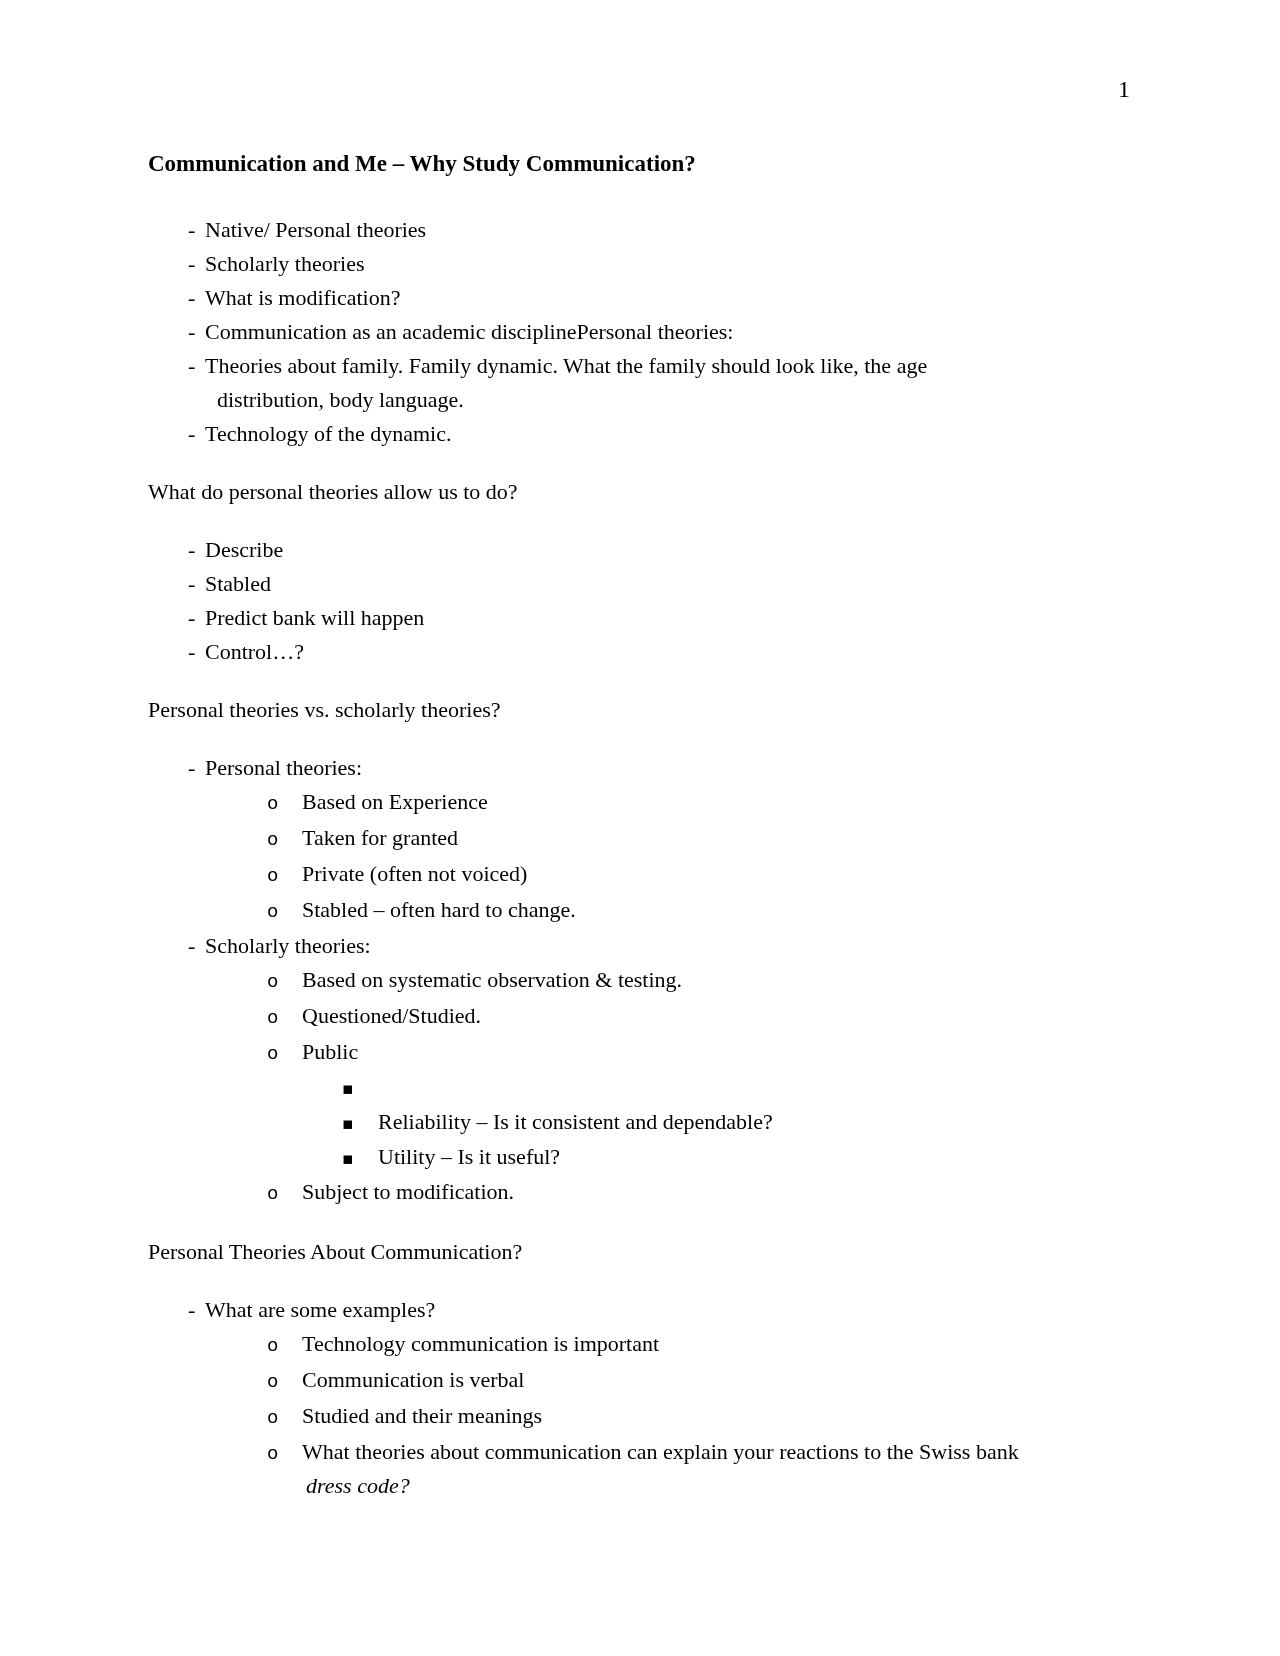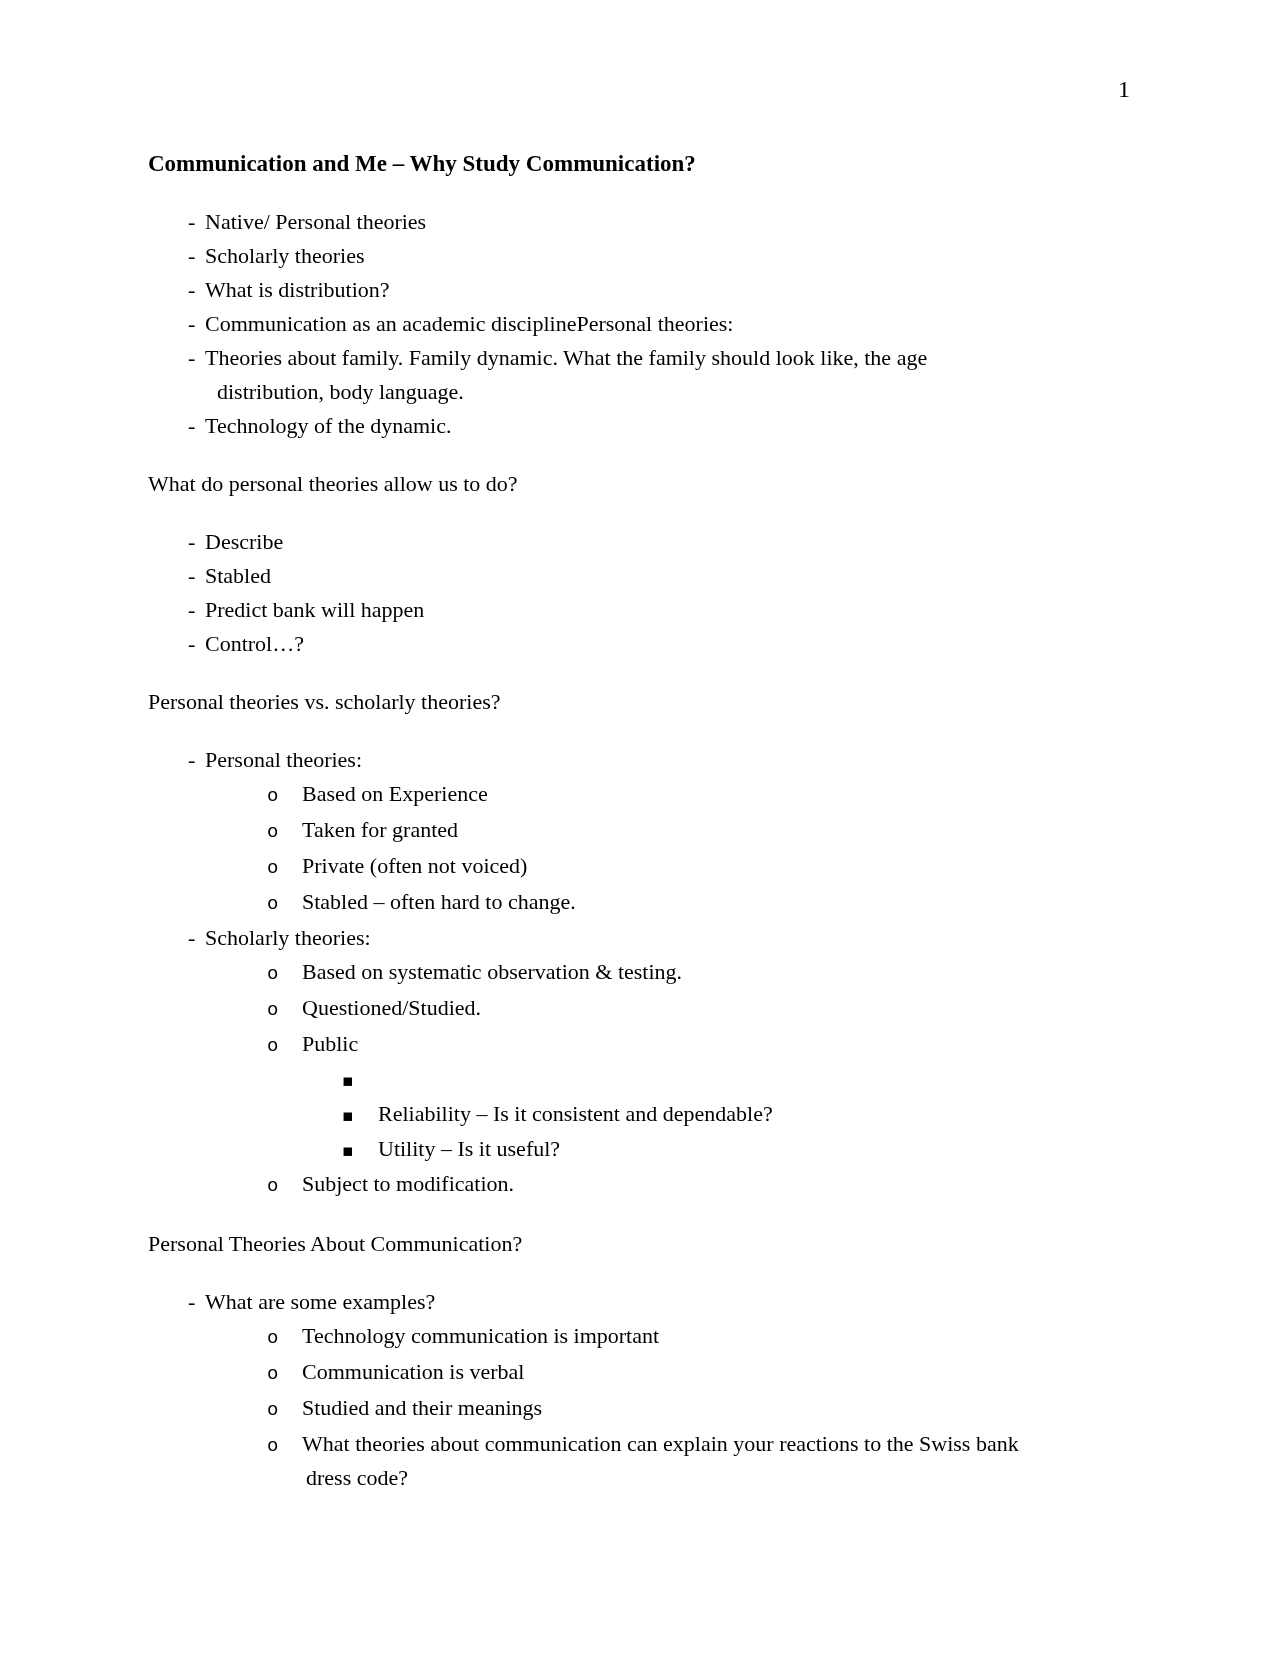--- a/index.html
+++ b/index.html
@@ -20,21 +20,21 @@
   .page-number {
     position: absolute;
     top: 76px;
     left: 1118px;
     font-size: 24px;
     line-height: normal;
   }
   .doc-title {
     font-size: 23px;
     font-weight: bold;
-    margin: 0 0 24px 0;
+    margin: 0 0 32px 0;
     line-height: 34px;
   }
   .para {
     margin: 0 0 24px 0;
   }
   .blist {
     margin: 0 0 24px 0;
   }
   .li {
     display: flex;
@@ -50,21 +50,21 @@
     font-family: "Liberation Mono", "DejaVu Sans Mono", monospace;
     font-size: 19px;
   }
   .m3 {
     width: 36px;
     font-family: "DejaVu Sans", sans-serif;
     font-size: 17px;
   }
   .li .text { flex: 1 1 auto; min-width: 0; }
   .cont1 { padding-left: 12px; }
-  .cont2 { padding-left: 4px; }
+  .cont2 { padding-left: 4px; font-style: italic; }
 </style>
 </head>
 <body>
 
 <div class="page">
   <div class="page-number">1</div>
 
   <div class="doc-title">Communication and Me – Why Study Communication?</div>
 
   <div>
@@ -77,21 +77,21 @@
         </div>
         <div class="li lvl1">
           <span class="marker m1">-</span>
           <span class="text">
             <div>Scholarly theories</div>
           </span>
         </div>
         <div class="li lvl1">
           <span class="marker m1">-</span>
           <span class="text">
-            <div>What is distribution?</div>
+            <div>What is modification?</div>
           </span>
         </div>
         <div class="li lvl1">
           <span class="marker m1">-</span>
           <span class="text">
             <div>Communication as an academic disciplinePersonal theories:</div>
           </span>
         </div>
         <div class="li lvl1">
           <span class="marker m1">-</span>

